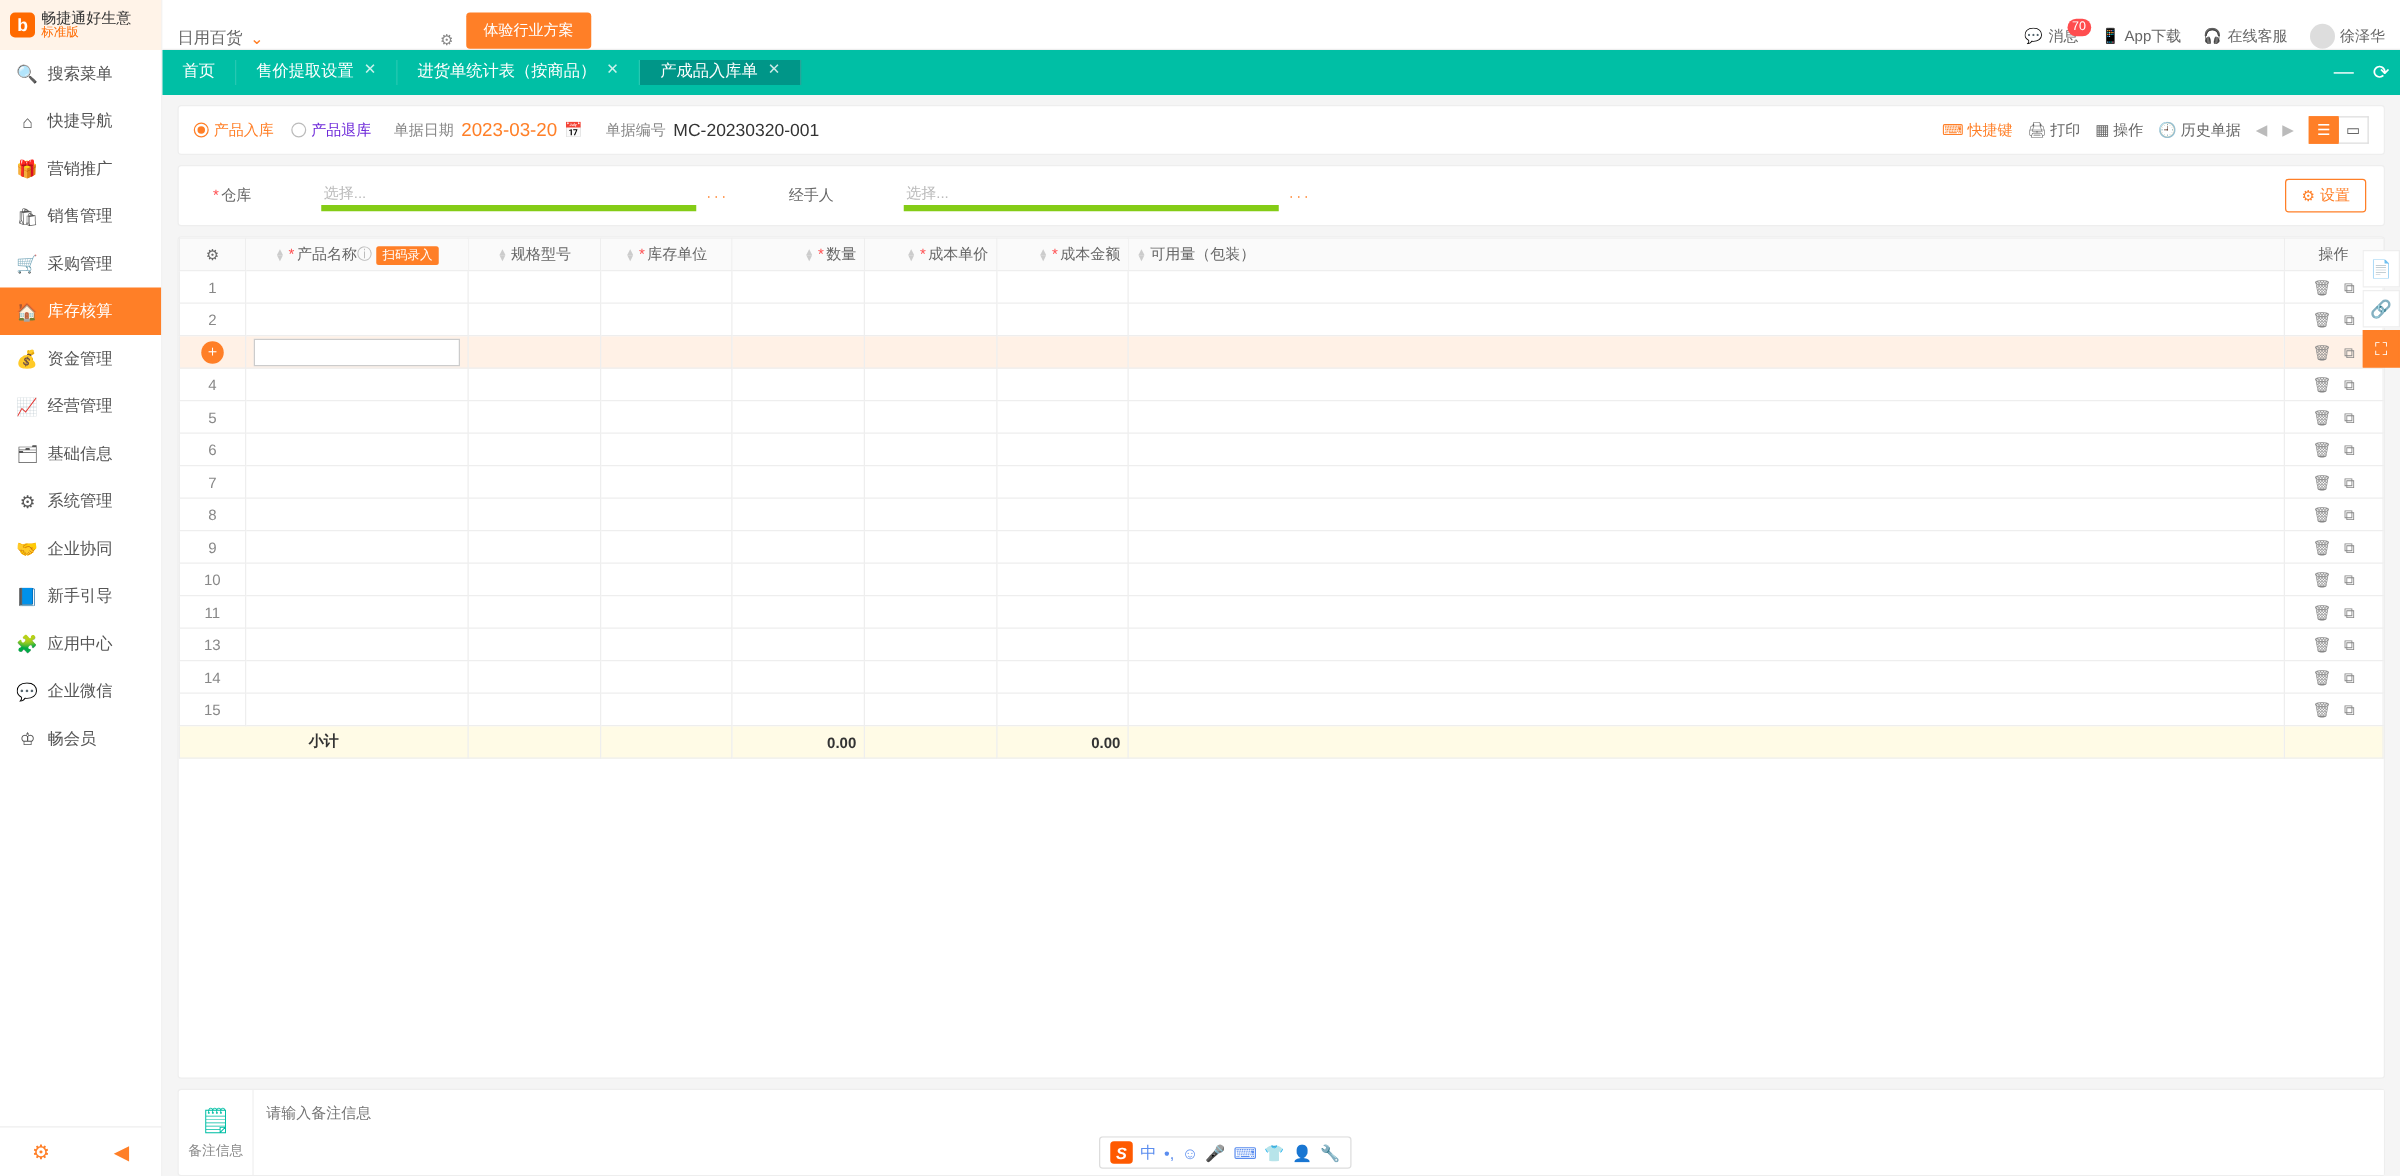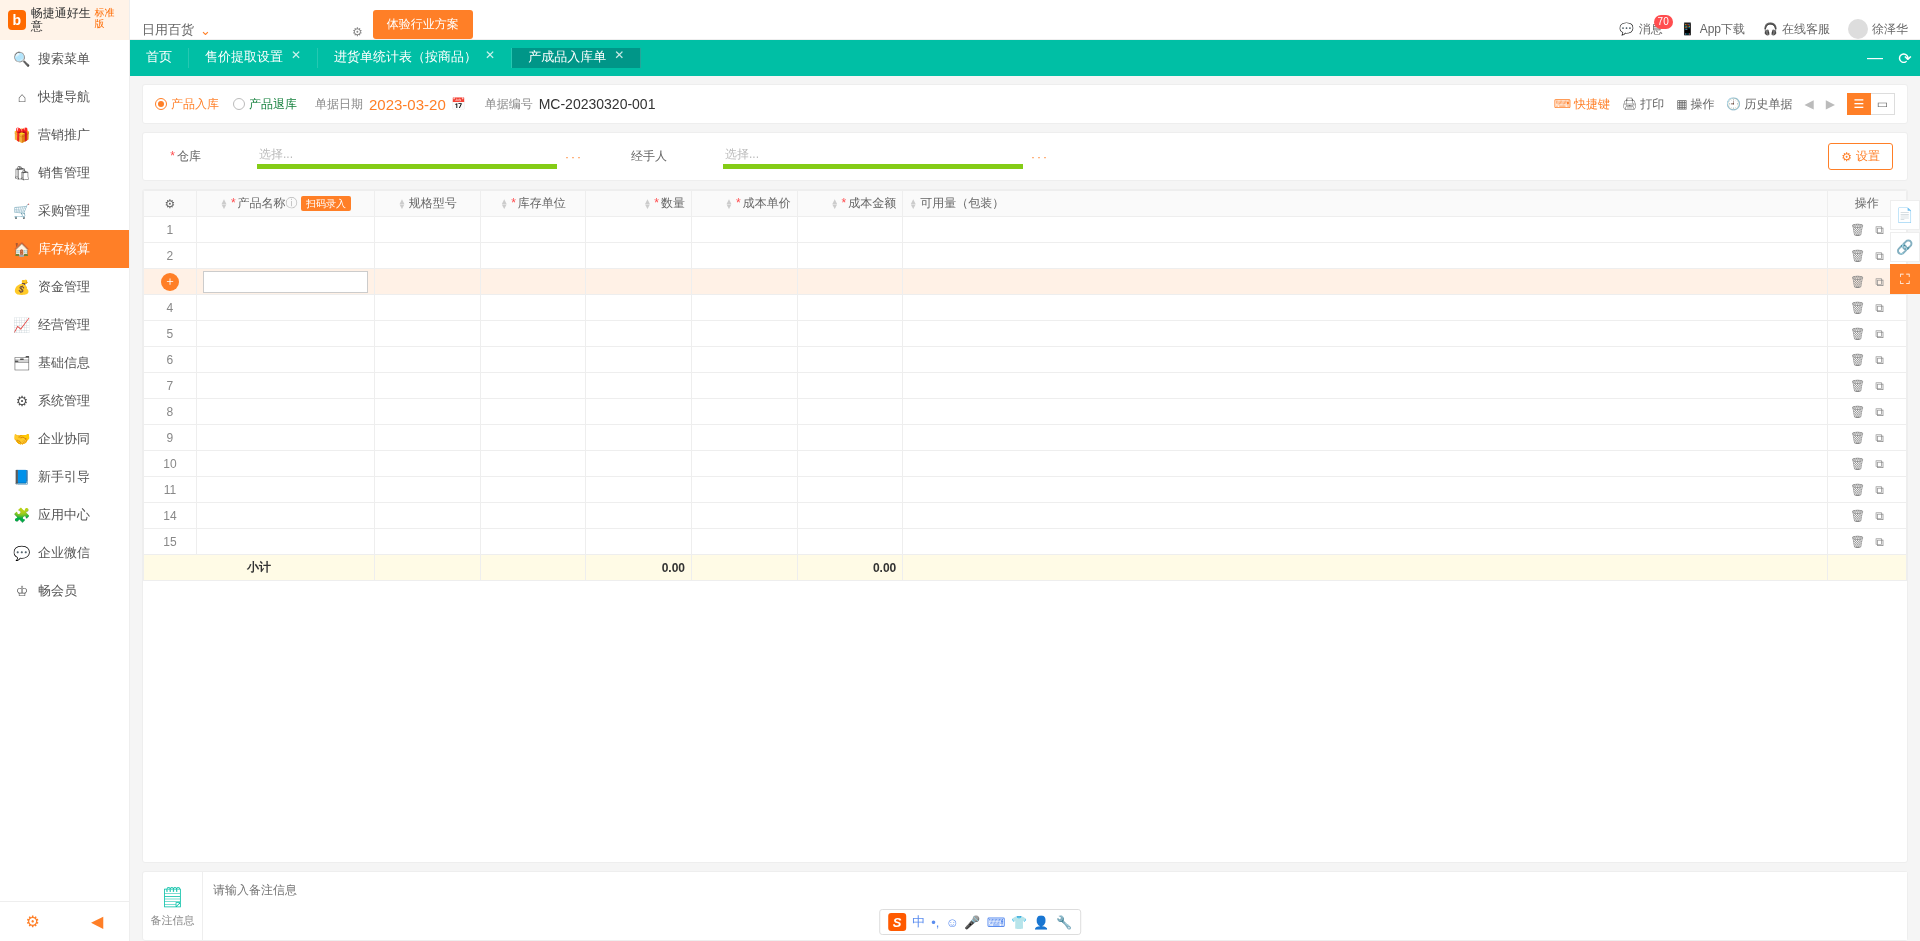--- a/index.html
+++ b/index.html
@@ -3,21 +3,21 @@
 <meta charset="utf-8">
 <style>
 * { margin: 0; padding: 0; box-sizing: border-box; }
 body { font-family: "Microsoft YaHei", Arial, sans-serif; font-size: 12px; color: #333; background: #f5f5f5; overflow: hidden; }
 .app { display: flex; height: 100vh; width: 100vw; }
 
 
 .sidebar { width: 130px; background: #fff; border-right: 1px solid #eee; display: flex; flex-direction: column; }
 .logo-area { height: 40px; background: #fff3e8; display: flex; align-items: center; padding: 5px 8px; gap: 5px; }
 .logo-icon { width: 20px; height: 20px; background: #ff6a00; border-radius: 4px; display:flex; align-items:center; justify-content:center; color:#fff; font-weight:bold; font-size:14px;}
-.logo-text { display:flex; flex-direction:row; line-height:1.1; }
+.logo-text { display:flex; flex-direction:column; line-height:1.1; }
 .logo-main { font-size: 12px; color: #333; }
 .logo-sub { font-size: 10px; color: #ff6a00; }
 .nav { flex:1; overflow-y:auto; }
 .nav-item { display:flex; align-items:center; gap:8px; padding: 10px 14px; cursor:pointer; color:#555; font-size:13px; }
 .nav-item.active { background:#ff7f27; color:#fff; }
 .nav-icon { width:16px; height:16px; display:inline-flex; align-items:center; justify-content:center; font-size:14px; }
 .sidebar-footer { height: 40px; border-top:1px solid #eee; display:flex; align-items:center; justify-content:space-around; color:#ff7f27; }
 .sidebar-footer span { cursor:pointer; font-size:16px; }
 
 
@@ -39,21 +39,21 @@
 .tab { height:20px; display:flex; align-items:flex-start; padding:0 16px; gap:8px; cursor:pointer; font-size:13px; border-right:1px solid rgba(255,255,255,.15);}
 .tab.active { background:#009688; }
 .tab .close { font-size:12px; opacity:.8; }
 .tabs-right { margin-left:auto; display:flex; align-items:center; }
 .tabs-right .ticon { width:30px; height:36px; display:flex; align-items:center; justify-content:center; cursor:pointer; font-size:16px;}
 
 
 .doc-wrap { flex:1; display:flex; flex-direction:column; padding:8px 12px 0 12px; min-height:0; gap:8px; position:relative; }
 .doc-header { background:#fff; border:1px solid #eee; border-radius:3px; padding:8px 12px; display:flex; align-items:center; gap:18px; flex-wrap:wrap; }
 .radio-group { display:flex; align-items:center; gap:14px; }
-.radio-opt { display:flex; align-items:center; gap:4px; font-size:12px; cursor:pointer; color:#15803d;}
+.radio-opt { display:flex; align-items:center; gap:4px; font-size:12px; cursor:pointer; color:#6d28d9;}
 .radio-opt.selected { color:#ff7f27; }
 .radio-dot { width:12px; height:12px; border:1px solid #bbb; border-radius:50%; display:inline-block; position:relative;}
 .radio-opt.selected .radio-dot { border-color:#ff7f27; }
 .radio-opt.selected .radio-dot::after { content:""; position:absolute; inset:2px; background:#ff7f27; border-radius:50%; }
 .kv { display:flex; align-items:center; gap:6px; font-size:12px; }
 .kv .k { color:#888; }
 .kv .v { color:#333; }
 .doc-tools { margin-left:auto; display:flex; align-items:center; gap:12px; color:#666; font-size:12px;}
 .doc-tools .tl { display:flex; align-items:center; gap:3px; cursor:pointer; }
 .doc-tools .tl.orange { color:#ff7f27; }
@@ -533,20 +533,36 @@
                   <td class="align-r"></td>
                   <td></td>
                   <td>
                     <div class="row-actions">
                       <span>🗑</span>
                       <span>⧉</span>
                     </div>
                   </td>
                 </tr>
                 <tr>
+                  <td class="rownum">13</td>
+                  <td></td>
+                  <td></td>
+                  <td></td>
+                  <td class="align-r"></td>
+                  <td class="align-r"></td>
+                  <td class="align-r"></td>
+                  <td></td>
+                  <td>
+                    <div class="row-actions">
+                      <span>🗑</span>
+                      <span>⧉</span>
+                    </div>
+                  </td>
+                </tr>
+                <tr>
                   <td class="rownum">14</td>
                   <td></td>
                   <td></td>
                   <td></td>
                   <td class="align-r"></td>
                   <td class="align-r"></td>
                   <td class="align-r"></td>
                   <td></td>
                   <td>
                     <div class="row-actions">

